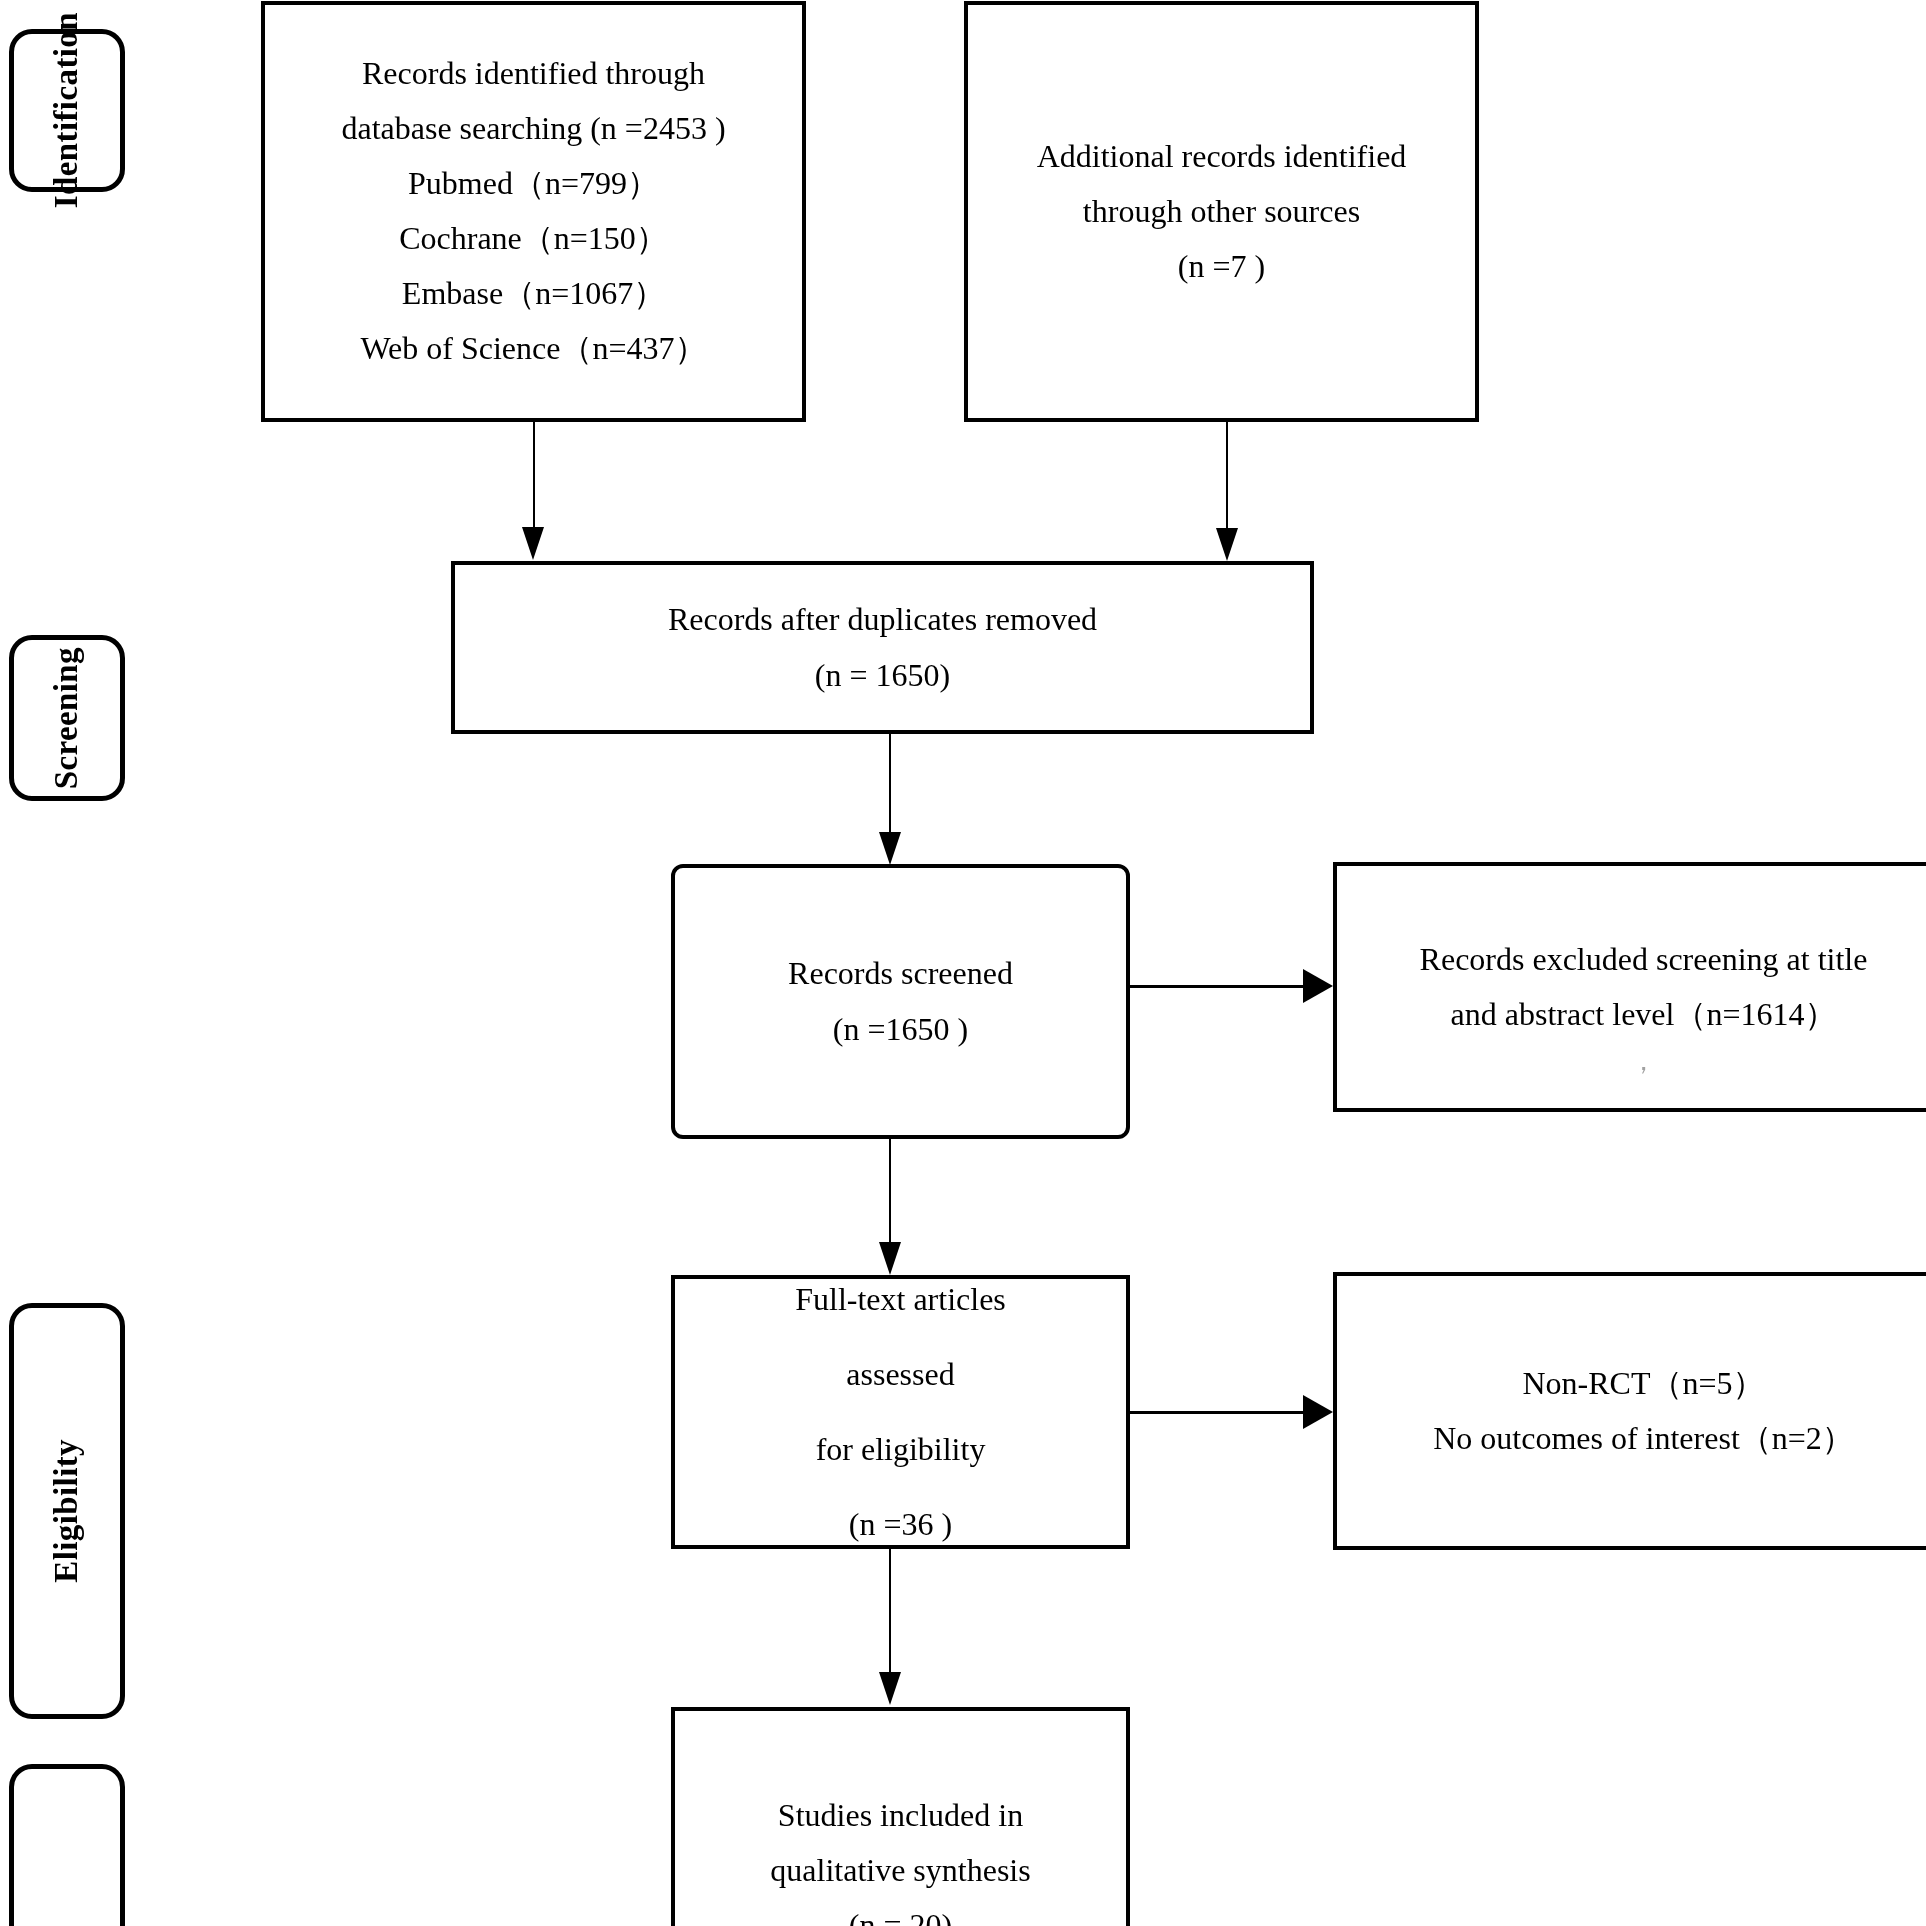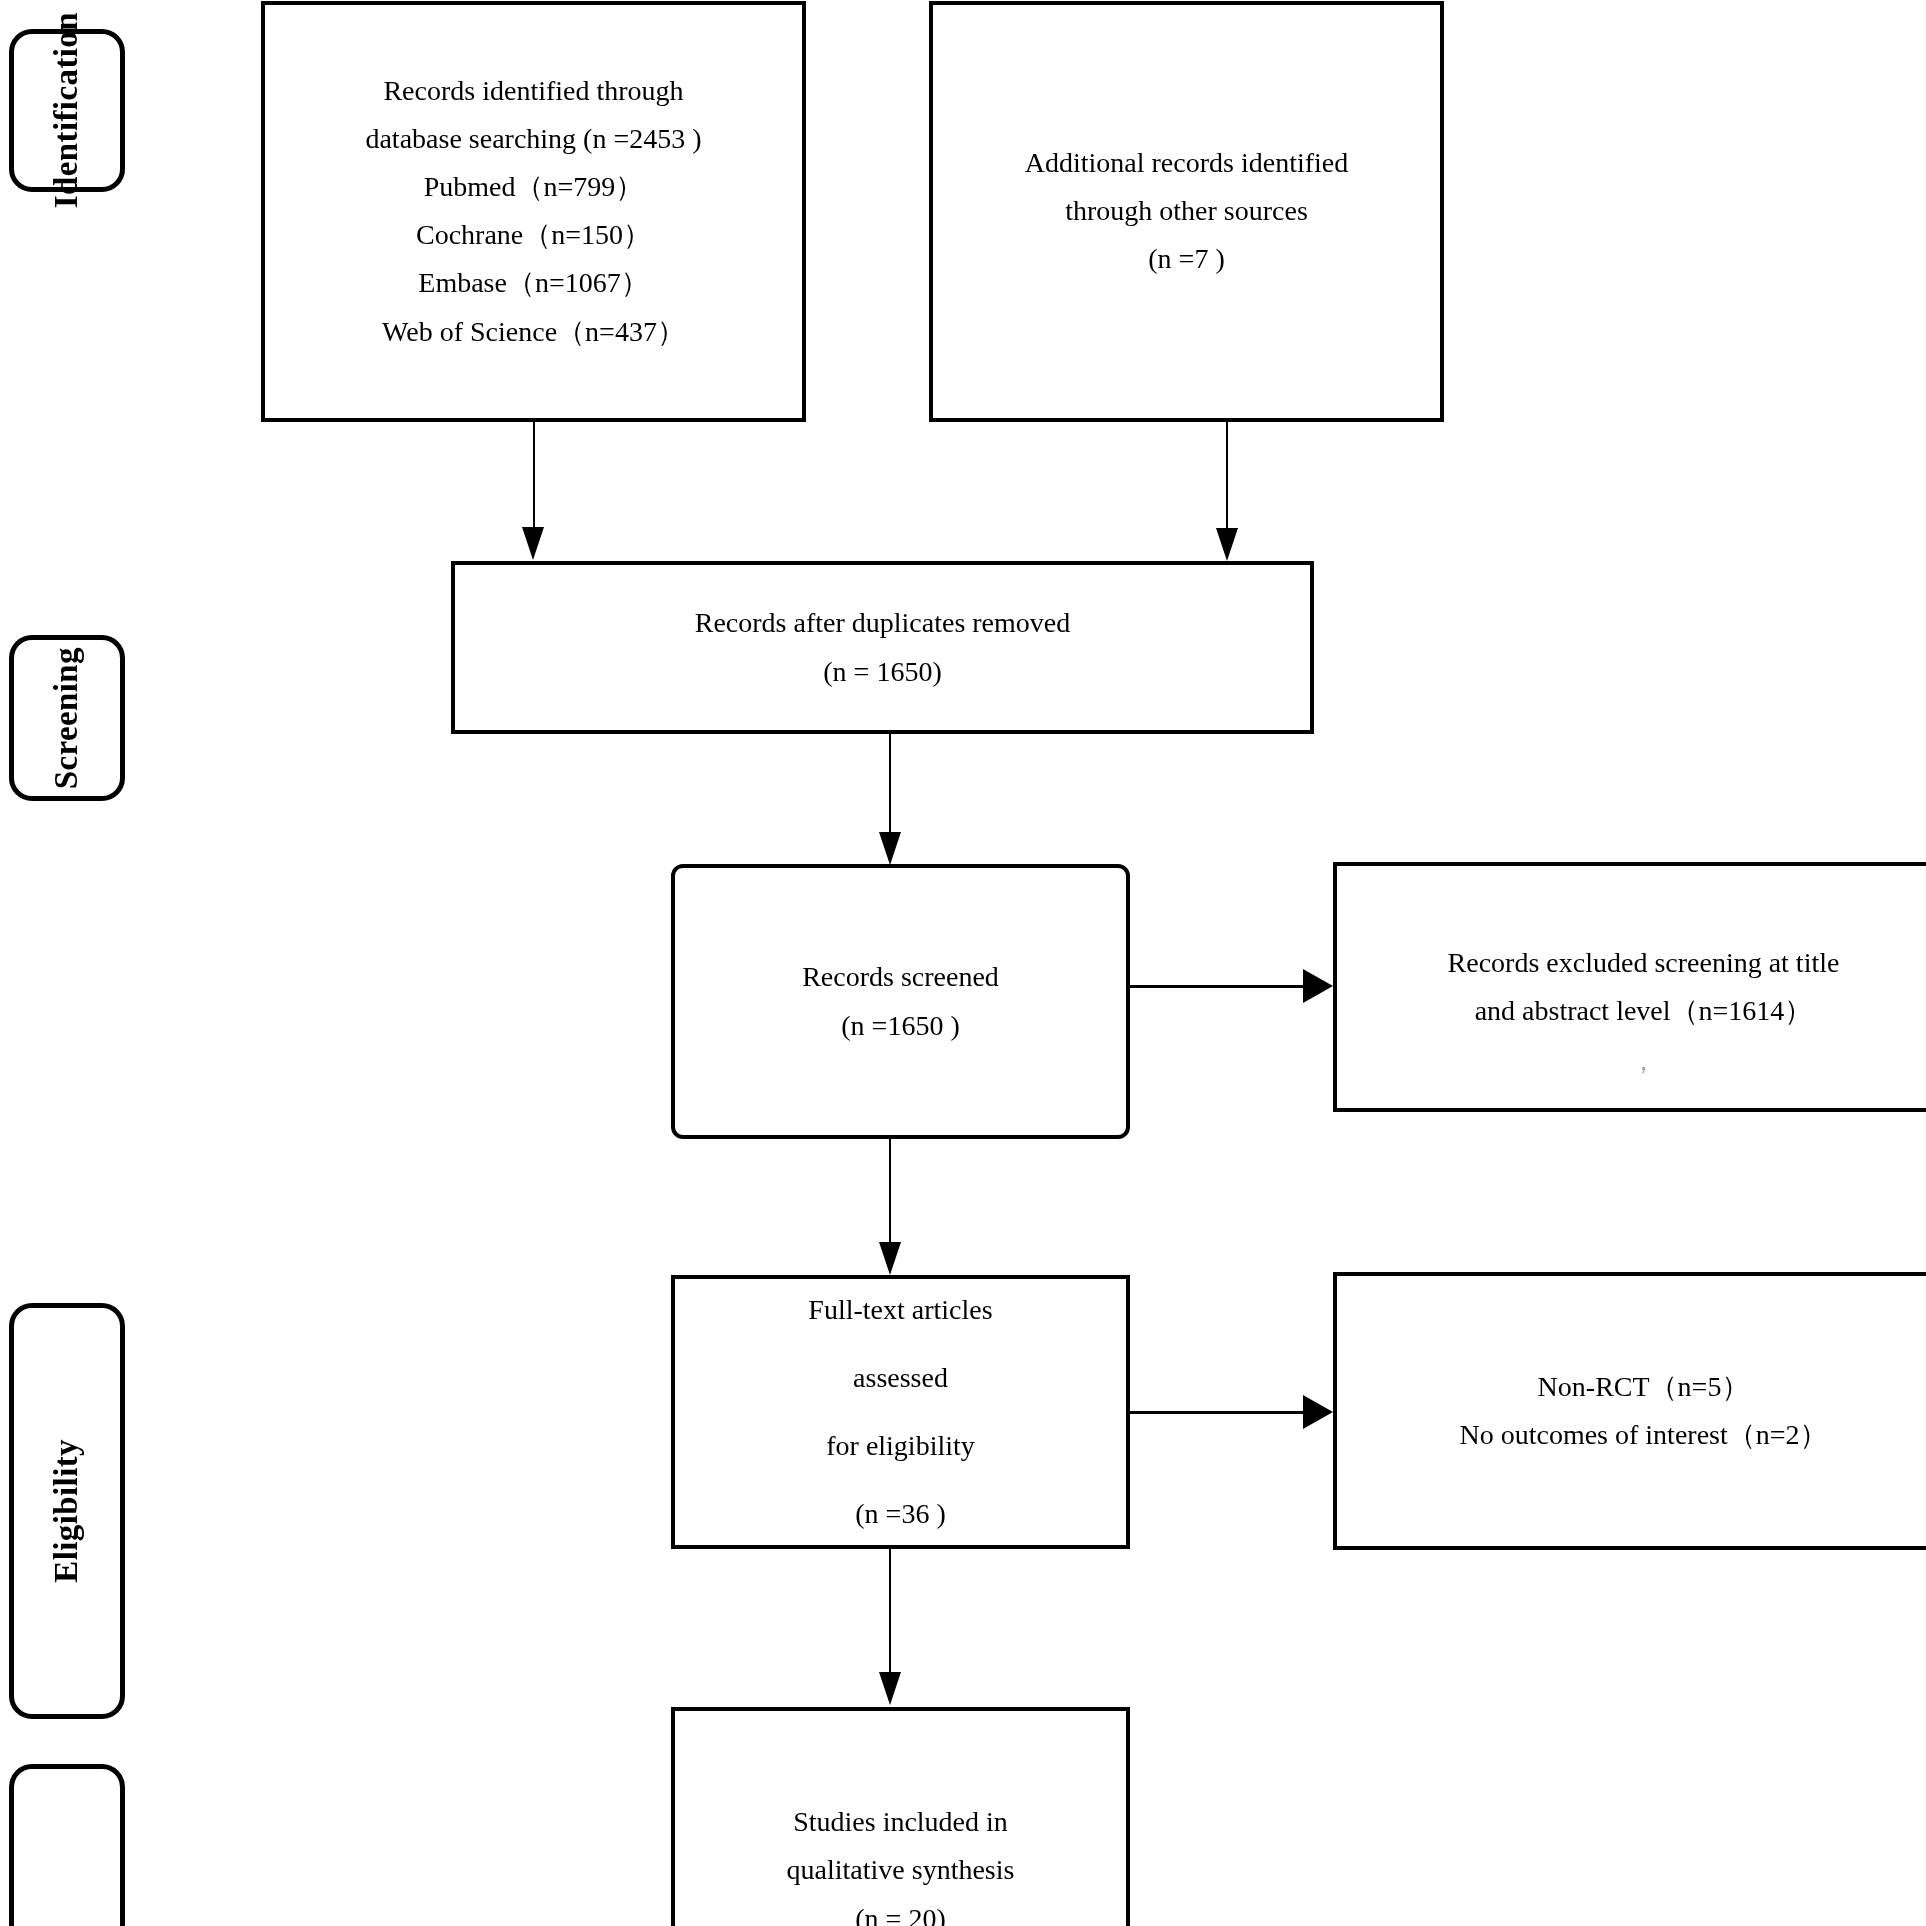--- a/index.html
+++ b/index.html
@@ -46,21 +46,21 @@
     background: #ffffff;
     box-sizing: border-box;
     display: flex;
     flex-direction: column;
     align-items: center;
     justify-content: center;
     text-align: center;
     padding: 3.9px 7px;
   }
   .flow-line {
-    font-size: 28px;
+    font-size: 32px;
     line-height: 1.72;
     white-space: nowrap;
   }
   .flow-line.wrap { white-space: normal; text-align: right; }
 
   
   .vline {
     position: absolute;
     width: 2.3px;
     background: #000000;
@@ -117,21 +117,21 @@
 
   <div class="flow-box" style="left:261px; top:0.8px; width:545px; height:421px;">
     <div class="flow-line">Records identified through</div>
     <div class="flow-line">database searching (n =2453 )</div>
     <div class="flow-line">Pubmed（n=799）</div>
     <div class="flow-line">Cochrane（n=150）</div>
     <div class="flow-line">Embase（n=1067）</div>
     <div class="flow-line">Web of Science（n=437）</div>
   </div>
 
-  <div class="flow-box" style="left:929px; top:0.8px; width:515px; height:421px;">
+  <div class="flow-box" style="left:964px; top:0.8px; width:515px; height:421px;">
     <div class="flow-line">Additional records identified</div>
     <div class="flow-line">through other sources</div>
     <div class="flow-line">(n =7 )</div>
   </div>
 
   <div class="vline" style="left:533px; top:421px; height:107px;"></div>
   <div class="arrow-down" style="left:522px; top:527px;"></div>
 
   <div class="vline" style="left:1226px; top:422px; height:107px;"></div>
   <div class="arrow-down" style="left:1216px; top:528px;"></div>

